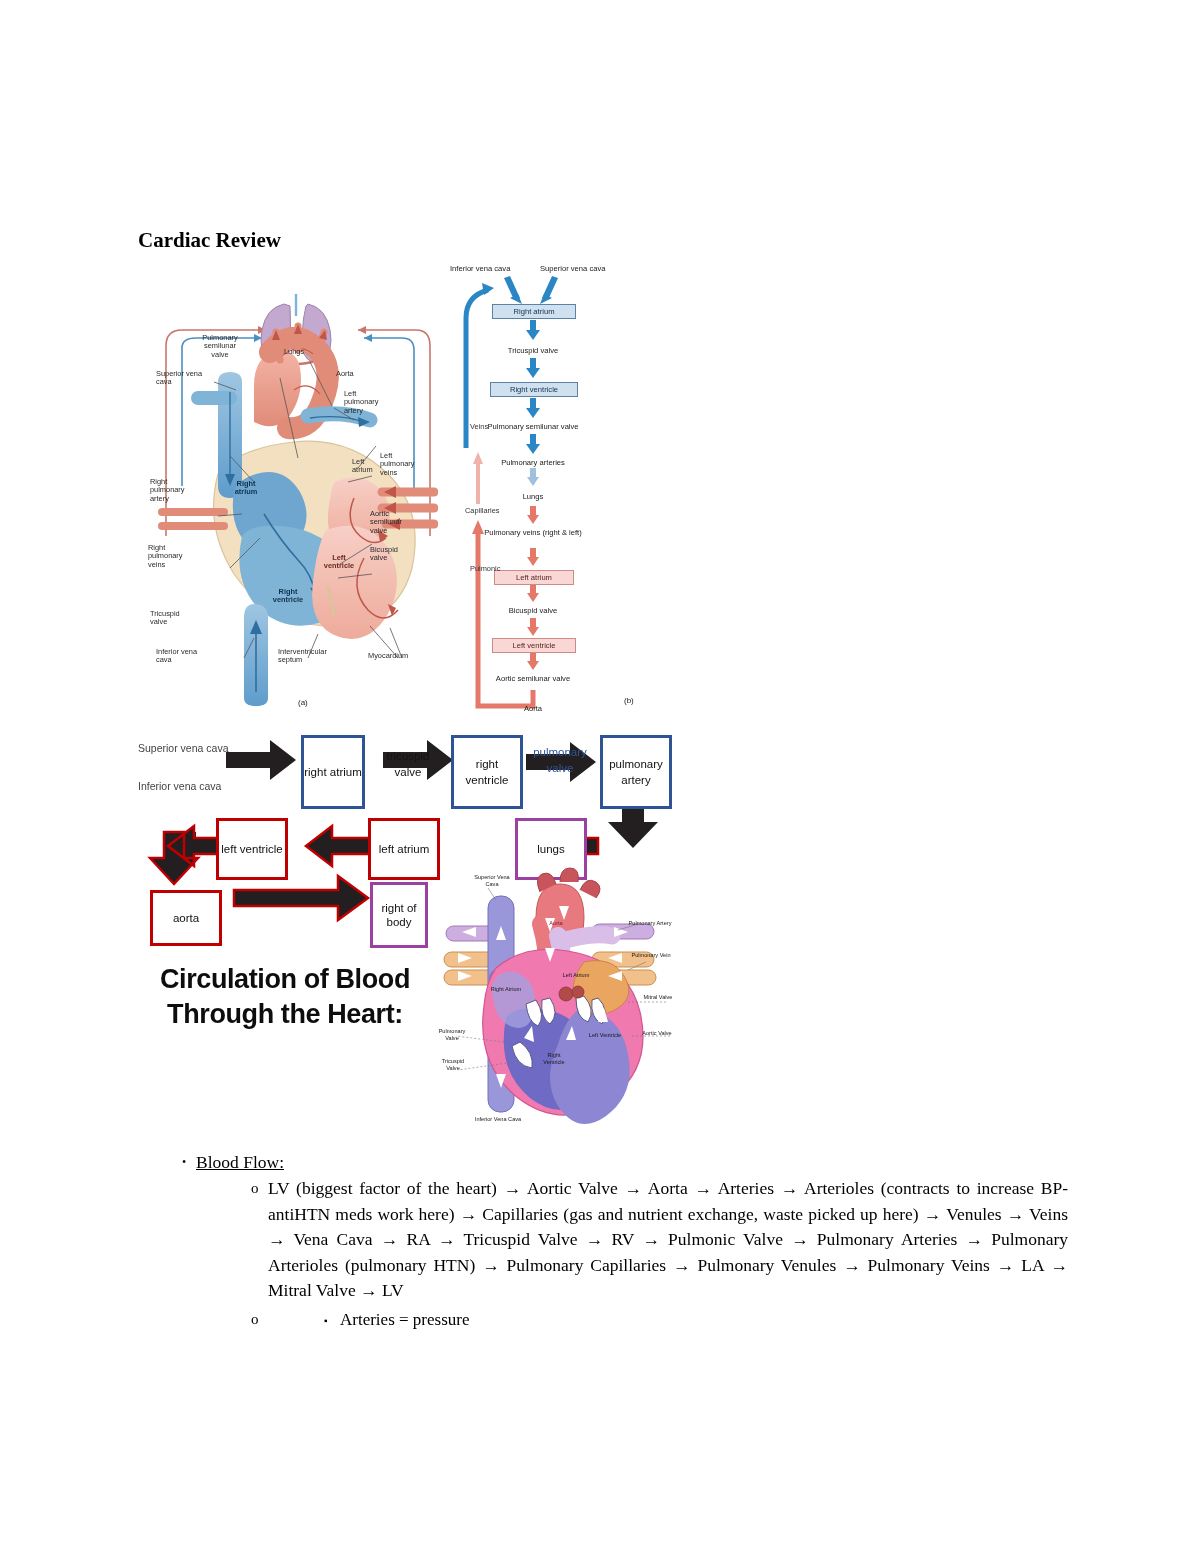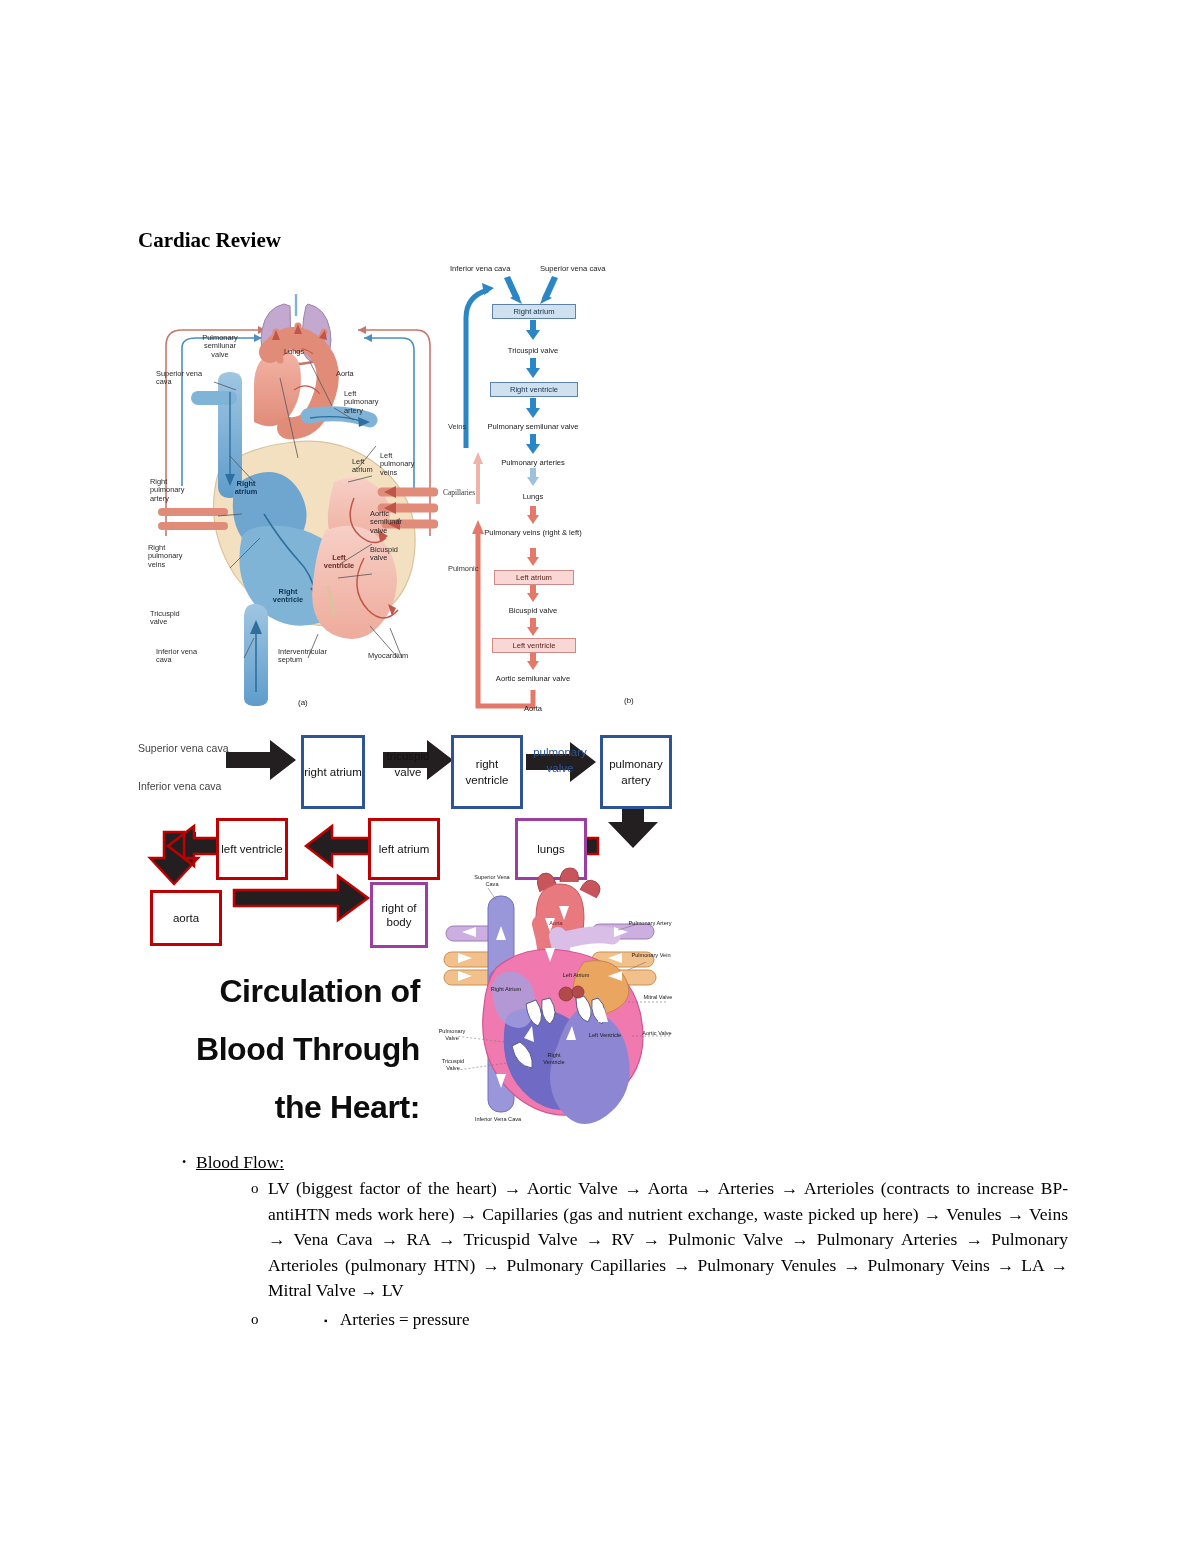--- a/index.html
+++ b/index.html
@@ -23,42 +23,42 @@
 
   
   #flowB{position:absolute;left:310px;top:0;width:210px;height:460px;}
   .fb{position:absolute;font-family:"Liberation Sans",sans-serif;font-size:7.6px;
       color:#1a1a1a;text-align:center;white-space:nowrap;}
   .fbox{position:absolute;font-family:"Liberation Sans",sans-serif;font-size:7.6px;
       text-align:center;border:1px solid #5d82a8;background:#cfe0ef;
       color:#14304d;padding:2px 0;white-space:nowrap;}
   .fbox.pink{border-color:#d08a86;background:#f8d7d4;color:#5a2420;}
   .tagB{position:absolute;font-family:"Liberation Sans",sans-serif;font-size:7.4px;
-      color:#333;}
+      color:#333;margin-left:22px;}
   .panelLab{position:absolute;font-family:"Liberation Sans",sans-serif;
       font-size:8px;color:#222;}
 
   
   #fig2{position:absolute;left:138px;top:730px;width:540px;height:215px;}
   .bx{position:absolute;box-sizing:border-box;background:#fff;
       font-family:"Liberation Sans",sans-serif;font-size:11.5px;text-align:center;
       display:flex;flex-direction:column;align-items:center;justify-content:center;
       line-height:16px;color:#111;}
   .bx.blue{border:3px solid #2e5496;}
   .bx.red{border:3px solid #c00000;}
   .bx.purple{border:3px solid #9b3fa0;}
   .vlab{position:absolute;font-family:"Liberation Sans",sans-serif;font-size:11.5px;
       line-height:16px;text-align:center;color:#111;}
   .vlab.blue{color:#2e5496;}
   .vcv{position:absolute;font-family:"Liberation Sans",sans-serif;font-size:10.5px;color:#444;}
 
   
-  #circTitle{position:absolute;left:150px;top:962px;width:270px;text-align:right;
-      font-family:"Liberation Sans",sans-serif;font-weight:bold;font-size:32px;
-      line-height:58px;color:#0d0d0d;letter-spacing:-.4px;}
+  #circTitle{position:absolute;left:150px;top:962px;width:270px;text-align:center;
+      font-family:"Liberation Sans",sans-serif;font-weight:bold;font-size:27px;
+      line-height:35px;color:#0d0d0d;letter-spacing:-.4px;}
 
   
   #fig3{position:absolute;left:432px;top:866px;width:250px;height:266px;}
   .lab3{position:absolute;font-family:"Liberation Sans",sans-serif;font-size:5.6px;
       line-height:6.6px;color:#1a1a1a;text-align:center;}
 
   
   .bodywrap{position:absolute;left:0;top:1150px;width:1200px;}
   .lvl1{position:relative;margin-left:196px;width:880px;font-size:17.5px;line-height:25px;}
   .lvl1 .bullet{position:absolute;left:-14px;top:0;font-size:12px;}
@@ -257,21 +257,21 @@
       <div class="fb" style="left:38px;top:200px;width:94px;">Pulmonary arteries</div>
       <div class="fb" style="left:64px;top:234px;width:42px;">Lungs</div>
       <div class="fb" style="left:34px;top:270px;width:102px;line-height:9px;">Pulmonary veins (right &amp; left)</div>
       <div class="fbox pink" style="left:46px;top:312px;width:78px;">Left atrium</div>
       <div class="fb" style="left:48px;top:348px;width:74px;">Bicuspid valve</div>
       <div class="fbox pink" style="left:44px;top:380px;width:82px;">Left ventricle</div>
       <div class="fb" style="left:26px;top:416px;width:118px;">Aortic semilunar valve</div>
       <div class="fb" style="left:66px;top:446px;width:38px;">Aorta</div>
 
       <div class="tagB" style="left:0px;top:164px;">Veins</div>
-      <div class="tagB" style="left:-5px;top:230px;font-family:Liberation Serif, serif;">Capillaries</div>
+      <div class="tagB" style="left:-5px;top:248px;">Capillaries</div>
       <div class="tagB" style="left:0px;top:306px;">Pulmonic</div>
       <div class="panelLab" style="left:176px;top:438px;">(b)</div>
     </div>
   </div>
 
   <div id="fig2">
     <svg viewBox="0 0 540 215" style="position:absolute;left:0;top:0;width:540px;height:215px;">
       <g fill="#231f20">
 
         <path d="M88 22 h44 v-12 l26 20 l-26 20 v-12 h-44 z"></path>

